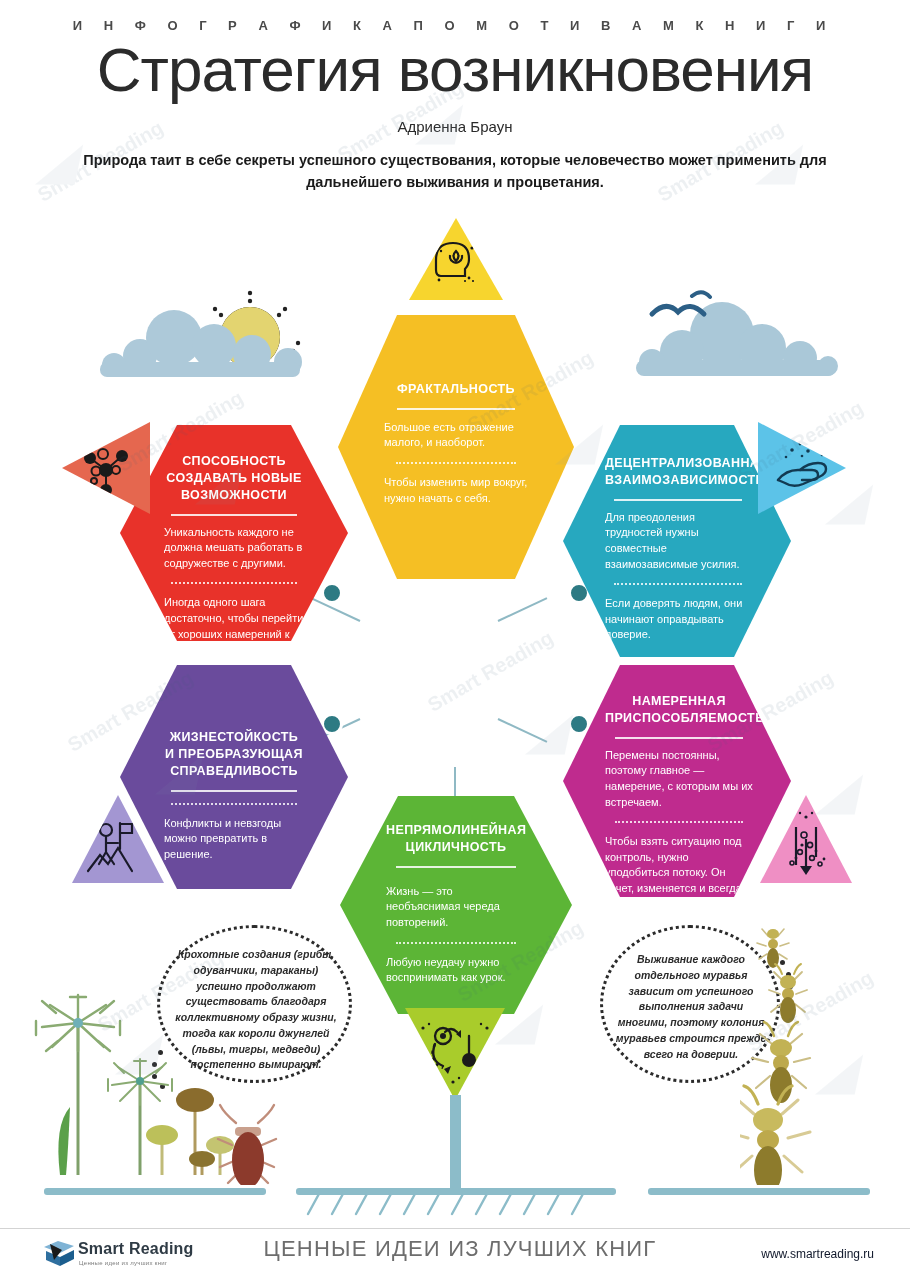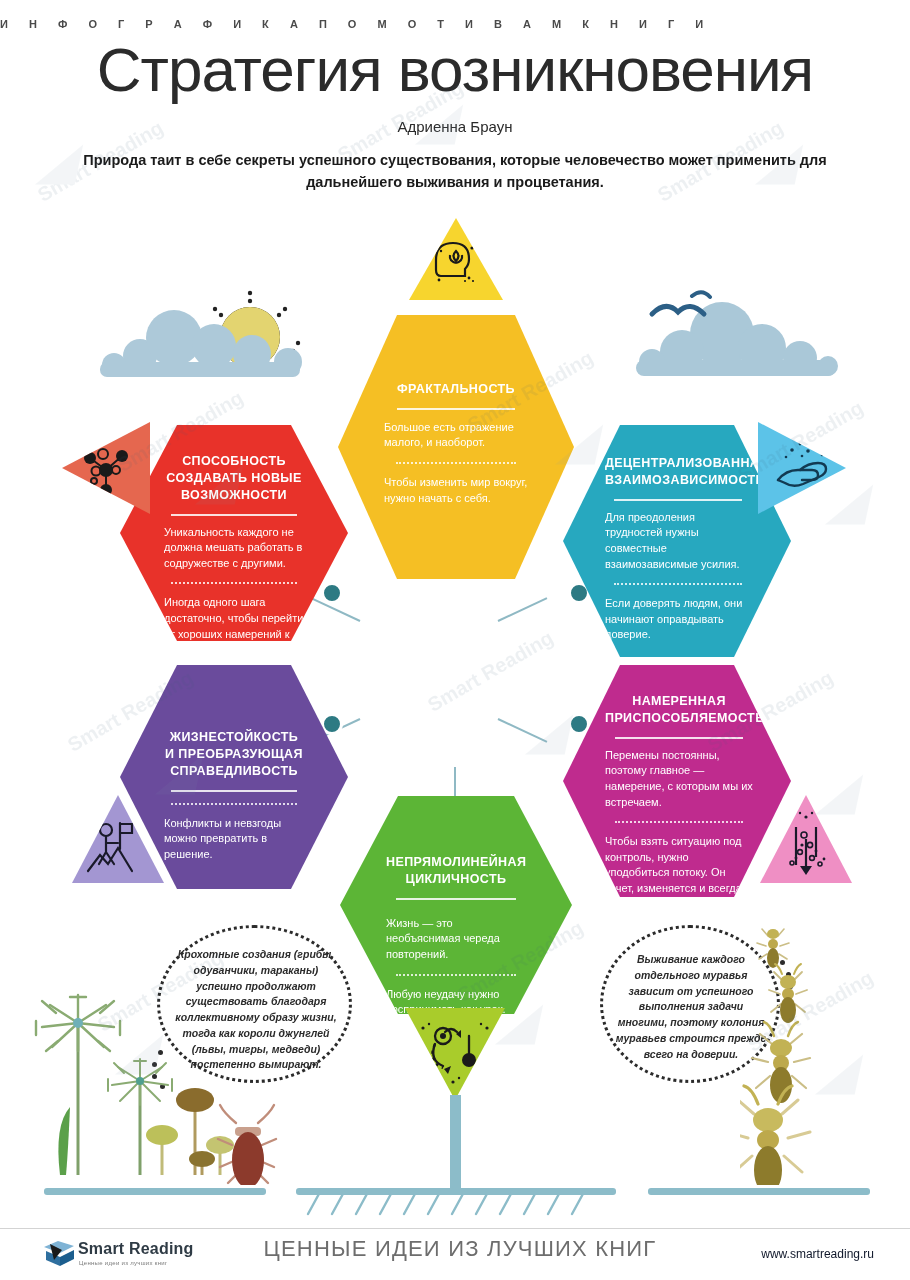--- a/index.html
+++ b/index.html
@@ -5,22 +5,22 @@
   html,body{margin:0;padding:0;background:#fff;}
   body{
     width:910px;height:1280px;overflow:hidden;position:relative;
     font-family:"Liberation Sans","DejaVu Sans",sans-serif;
     color:#231f20;
   }
   .page{position:absolute;inset:0;width:910px;height:1280px;}
 
   
   .kicker{
-    position:absolute;top:18px;left:0;width:907px;
-    font-size:11px;font-weight:700;letter-spacing:9px;color:#4a4a4a;
+    position:absolute;top:18px;left:0;width:907px;text-align:center;
+    font-size:13px;font-weight:700;letter-spacing:9px;color:#4a4a4a;
   }
   .maintitle{
     position:absolute;top:34px;left:0;width:910px;text-align:center;
     font-size:62px;font-weight:300;letter-spacing:-1px;color:#2b2b2b;
     white-space:nowrap;
   }
   .author{
     position:absolute;top:118px;left:0;width:910px;text-align:center;
     font-size:15px;font-weight:400;color:#2b2b2b;
   }
@@ -340,21 +340,21 @@
         <circle cx="40" cy="18" r="1.2"></circle>
         <circle cx="42" cy="50" r="1.6"></circle>
           <circle cx="56" cy="56" r="1.4"></circle>
         <circle cx="36" cy="63" r="1.4"></circle>
           <circle cx="64" cy="64" r="1.4"></circle>
       </g>
     </svg>
   </div>
 
   <div class="hex" style="left:340px;top:796px;width:232px;height:218px;background:#5cb536;">
-    <div class="hex-inner" style="padding:58px 46px 0 46px;box-sizing:border-box;">
+    <div class="hex-inner" style="padding:26px 46px 0 46px;box-sizing:border-box;">
       <h3>НЕПРЯМОЛИНЕЙНАЯ ЦИКЛИЧНОСТЬ</h3>
       <div class="rule" style="width:120px;"></div>
       <p style="margin-top:16px;">Жизнь — это необъяснимая череда повторений.</p>
       <div class="dotrule" style="width:120px;"></div>
       <p>Любую неудачу нужно воспринимать как урок.</p>
     </div>
   </div>
   <div class="tri down" style="left:405px;top:1008px;width:100px;height:92px;background:#a9cc2b;">
     <svg width="100" height="92" viewBox="0 0 100 92">
       <g fill="none" stroke="#1a1a1a" stroke-width="2.3" stroke-linecap="round">

